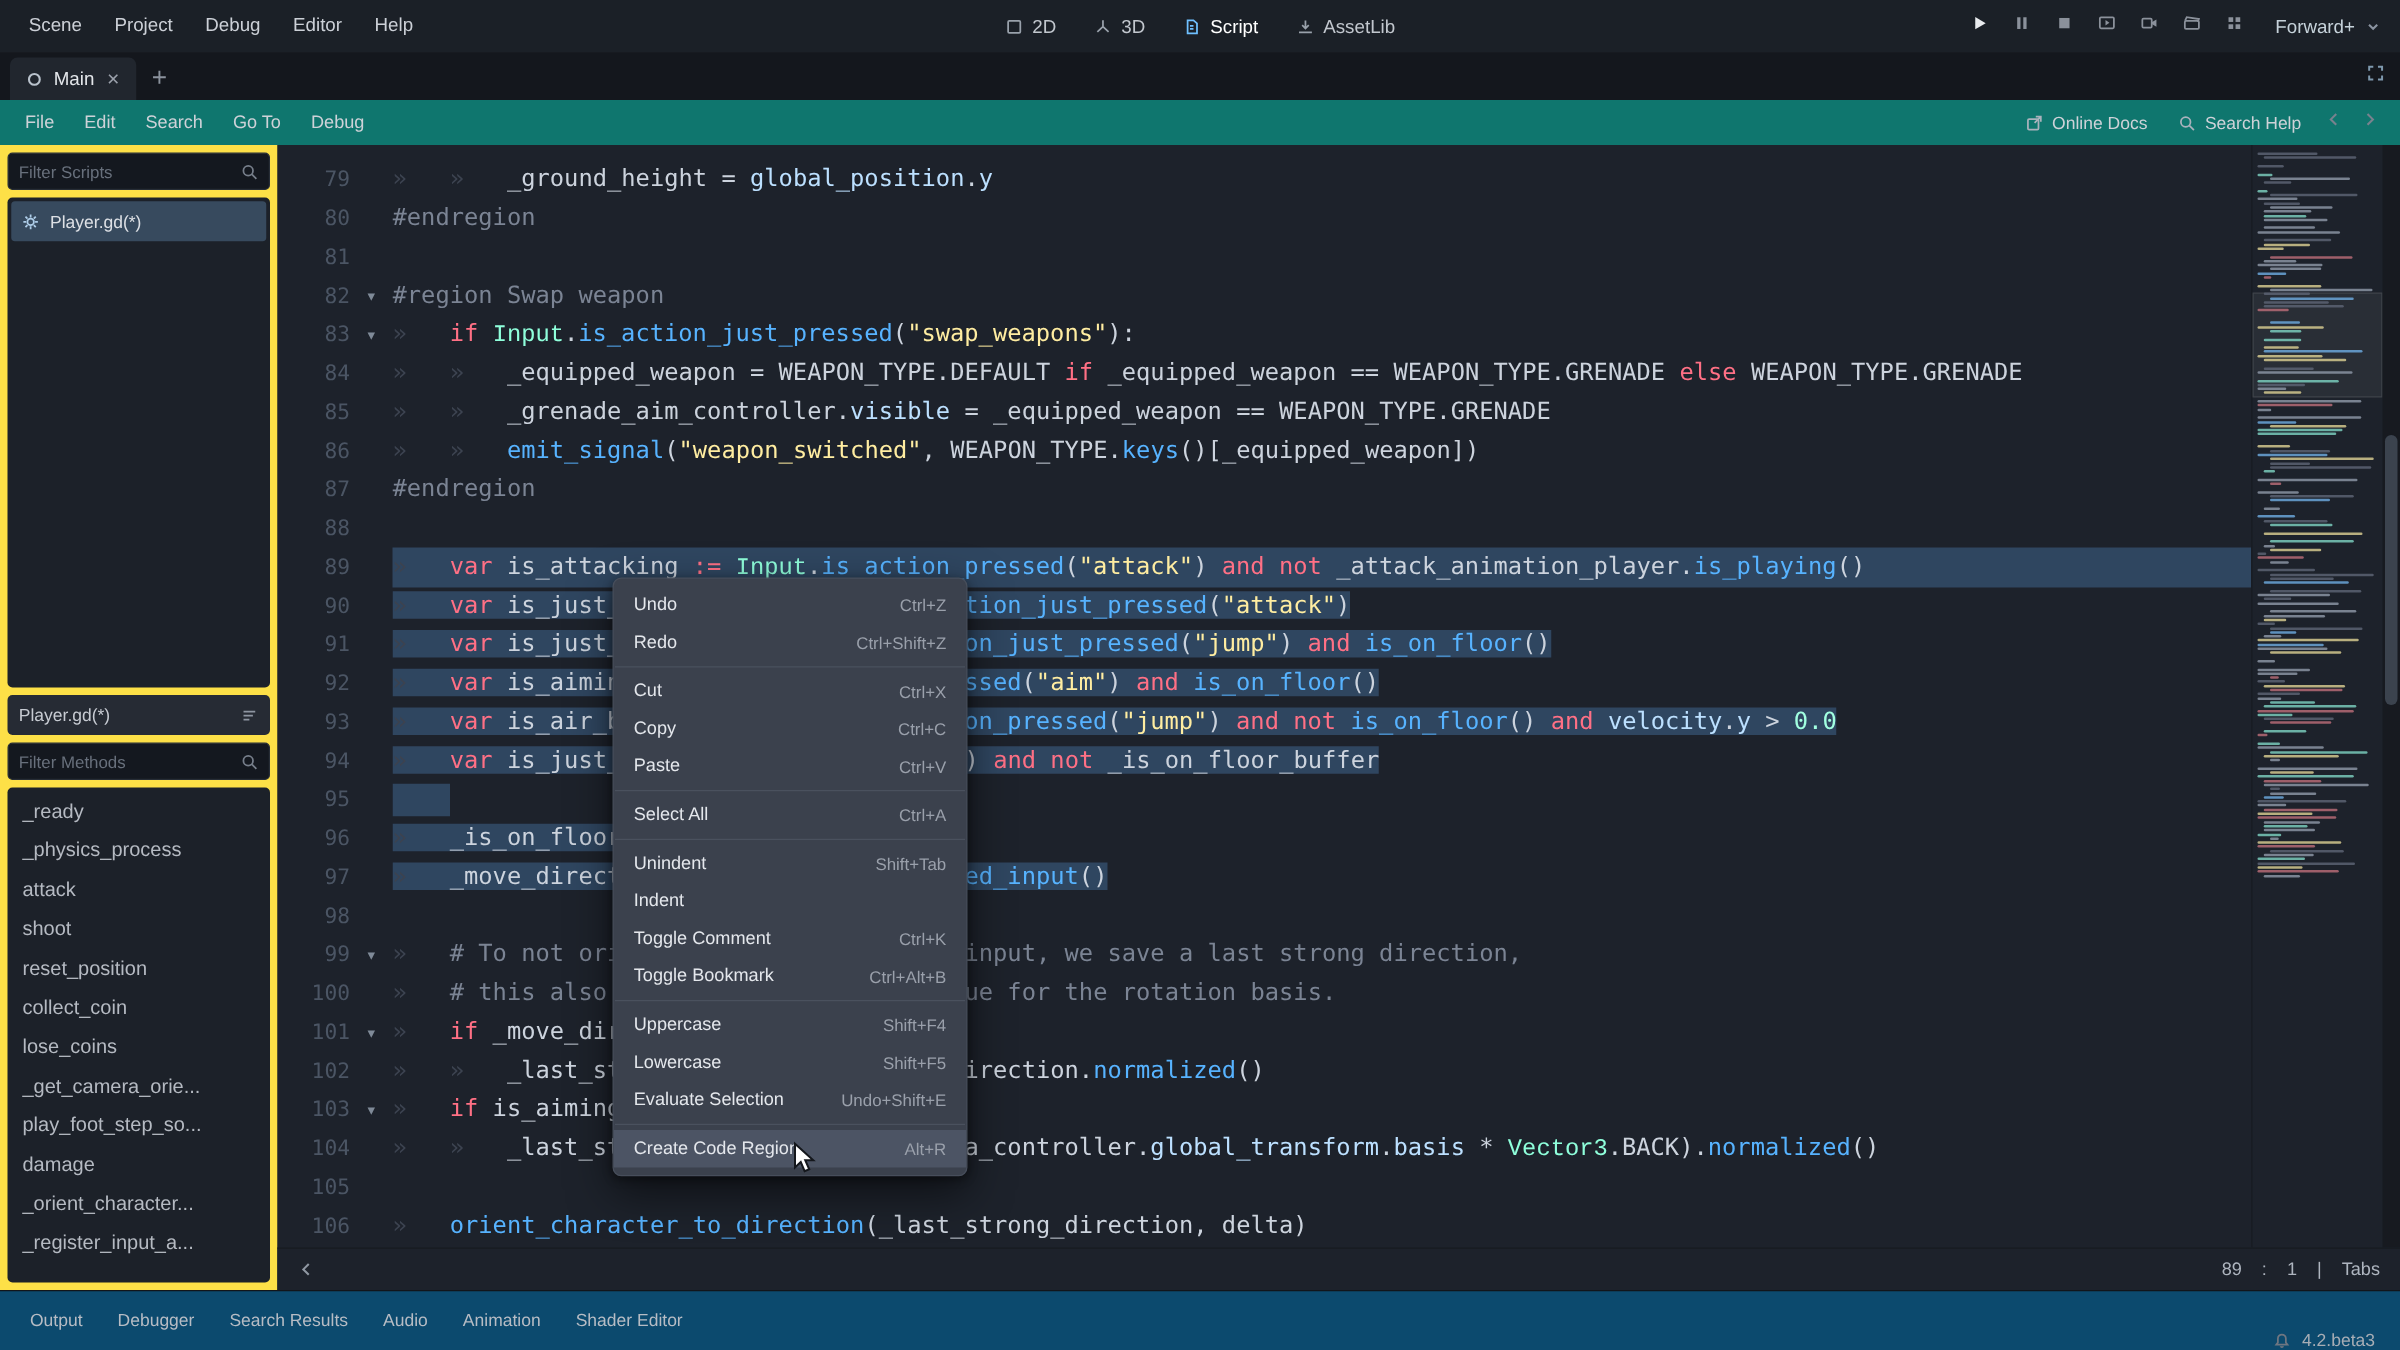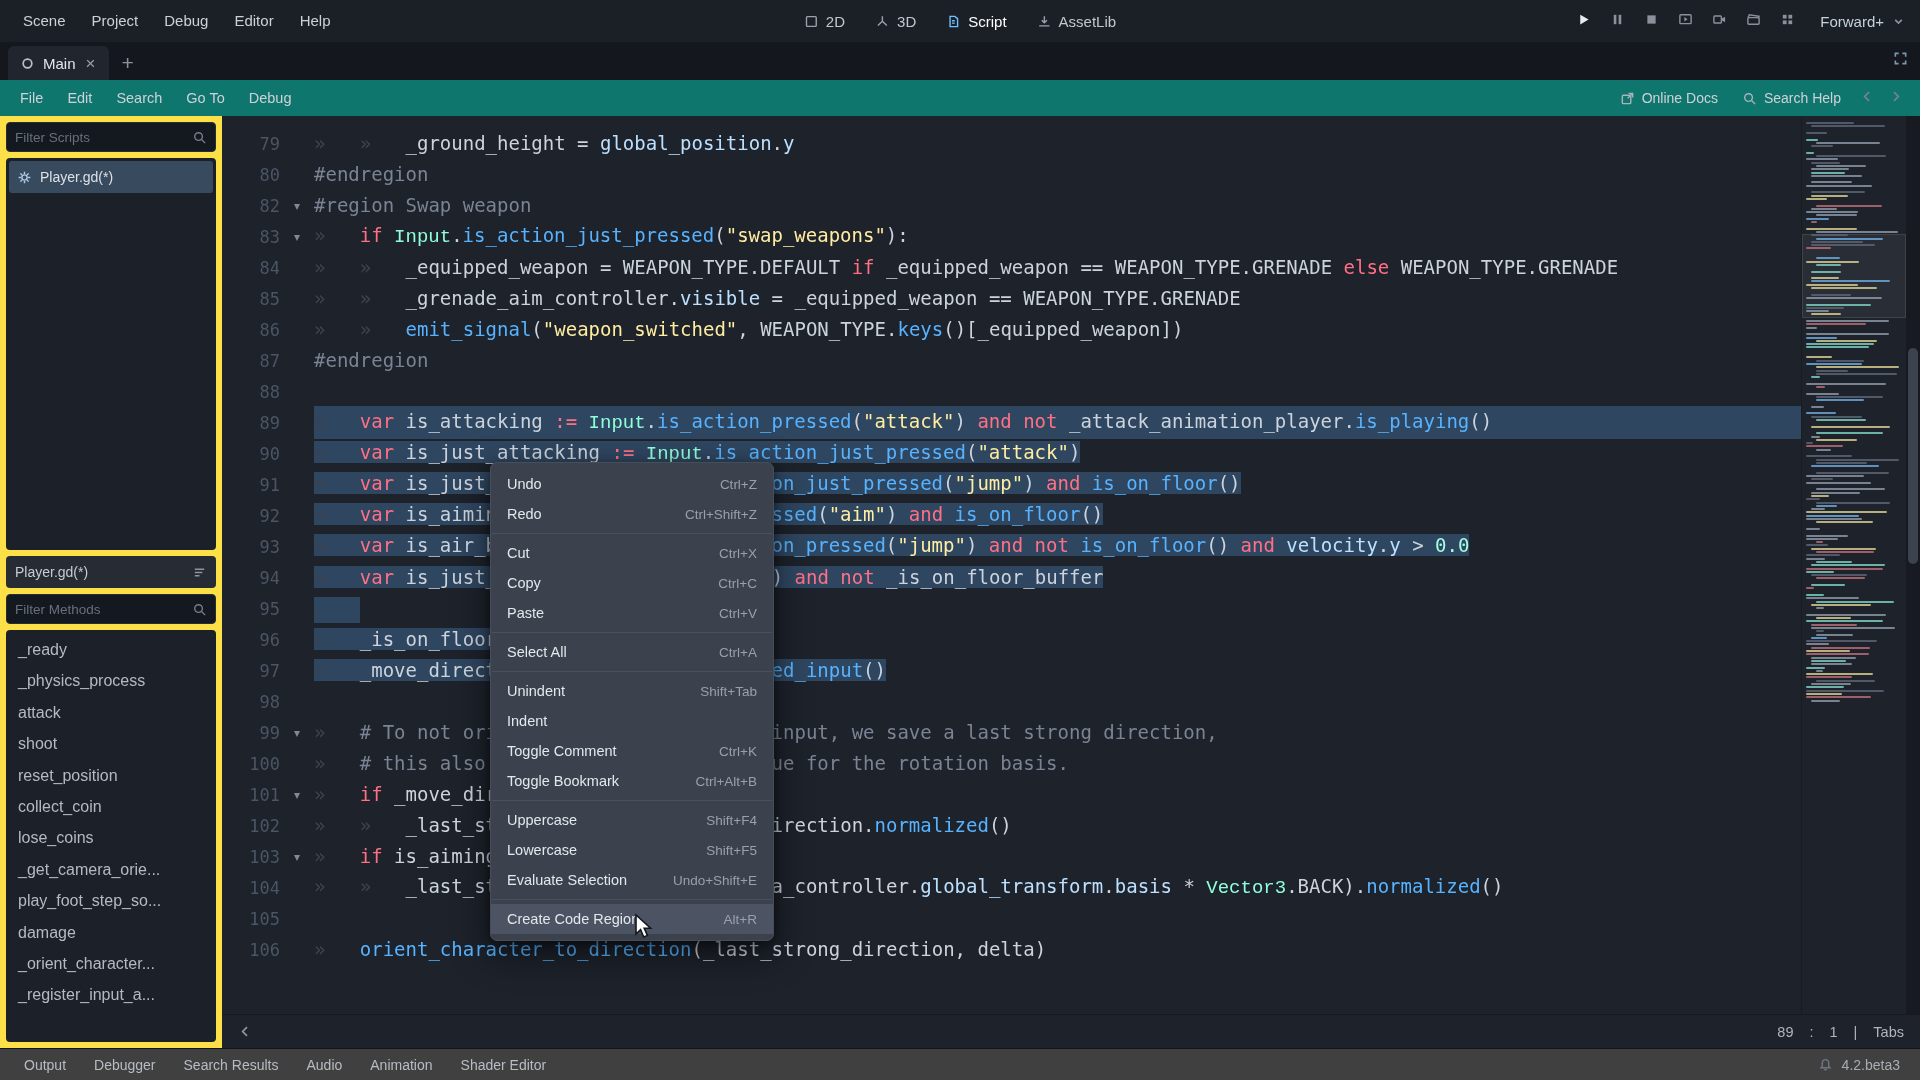--- a/index.html
+++ b/index.html
@@ -79,21 +79,21 @@
   .mm-viewport { position:absolute; left:0; right:0; top:118px; height:84px; background:rgba(255,255,255,0.055); border:1px solid rgba(255,255,255,0.10); }
   .mm-line { position:absolute; height:2px; border-radius:1px; opacity:.85; }
   .vscroll { position:absolute; top:0; right:0; width:14px; height:100%; background:#171a20; }
   .vhandle { position:absolute; left:2px; right:2px; top:232px; height:216px; background:#3b434e; border-radius:5px; }
 
   .estatus { height:34px; background:#1d222b; border-top:1px solid #171b21; display:flex; align-items:center; padding:0 16px; color:#aeb5bf; font-size:14.5px; flex:none; }
   .estatus .icn { color:#8f97a2; display:flex; }
   .est-right { margin-left:auto; display:flex; align-items:center; gap:16px; }
 
   
-  .bottombar { height:32px; background:#404040; border-top:1px solid #12151a; display:flex; align-items:center; padding:0 10px; flex:none; }
+  .bottombar { height:48px; background:#0c4a6e; border-top:1px solid #12151a; display:flex; align-items:flex-end; padding:0 10px; flex:none; }
   .bbtab { padding:0 14px; color:#b7bcc4; font-size:14px; line-height:48px; }
   .bb-right { margin-left:auto; display:flex; align-items:center; gap:9px; padding-right:10px; color:#a7adb5; font-size:14px; }
   .bb-right .icn { color:#6f7681; display:flex; }
 
   
   .ctx { position:absolute; left:490px; top:462px; width:284px; background:#3b414d; border:1px solid #474e5b; border-radius:7px; padding:6px 0; box-shadow:0 12px 34px rgba(0,0,0,.55), 0 2px 8px rgba(0,0,0,.4); z-index:50; }
   .ctx-item { height:30px; display:flex; align-items:center; justify-content:space-between; padding:0 16px; font-size:14.5px; color:#e4e7ec; }
   .ctx-item .sc { color:#9aa0ab; font-size:13.5px; margin-left:28px; white-space:nowrap; }
   .ctx-item.hover { background:#4c5464; }
   .ctx-sep { height:1px; background:#4a515e; margin:4px 1px; }
@@ -321,20 +321,25 @@
         <div id="code-lines">
             <div class="cl">
               <span class="ln">79</span>
               <span class="fold"></span>
               <span class="codetxt"><span class="tk-ind">»   »   </span><span class="tk-t">_ground_height = </span><span class="tk-m">global_position</span><span class="tk-t">.</span><span class="tk-m">y</span></span>
             </div>
             <div class="cl">
               <span class="ln">80</span>
               <span class="fold"></span>
               <span class="codetxt"><span class="tk-com">#endregion</span></span>
+            </div>
+            <div class="cl">
+              <span class="ln">81</span>
+              <span class="fold"></span>
+              <span class="codetxt"></span>
             </div>
             <div class="cl">
               <span class="ln">82</span>
               <span class="fold">▾</span>
               <span class="codetxt"><span class="tk-com">#region Swap weapon</span></span>
             </div>
             <div class="cl">
               <span class="ln">83</span>
               <span class="fold">▾</span>
               <span class="codetxt"><span class="tk-ind">»   </span><span class="tk-kw">if</span><span class="tk-t"> </span><span class="tk-cls">Input</span><span class="tk-t">.</span><span class="tk-fn">is_action_just_pressed</span><span class="tk-t">(</span><span class="tk-str">"swap_weapons"</span><span class="tk-t">):</span></span>

